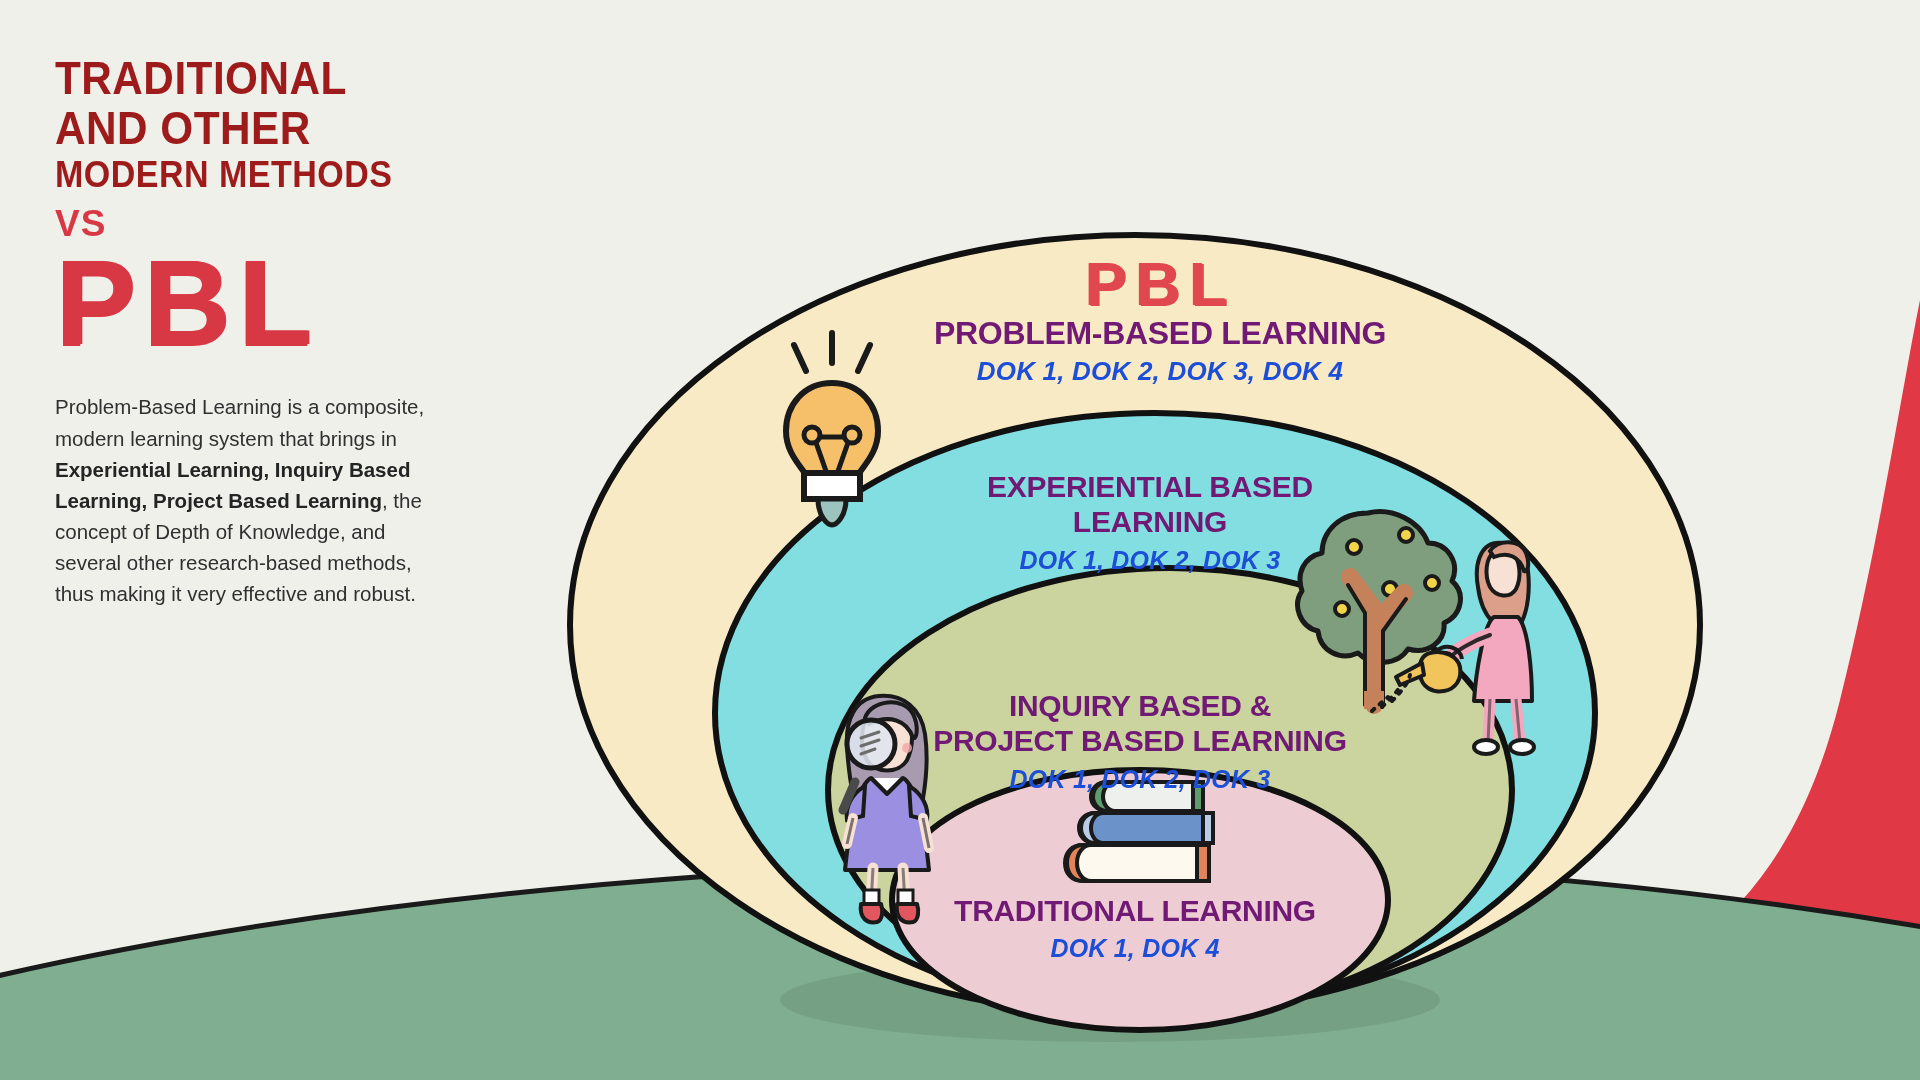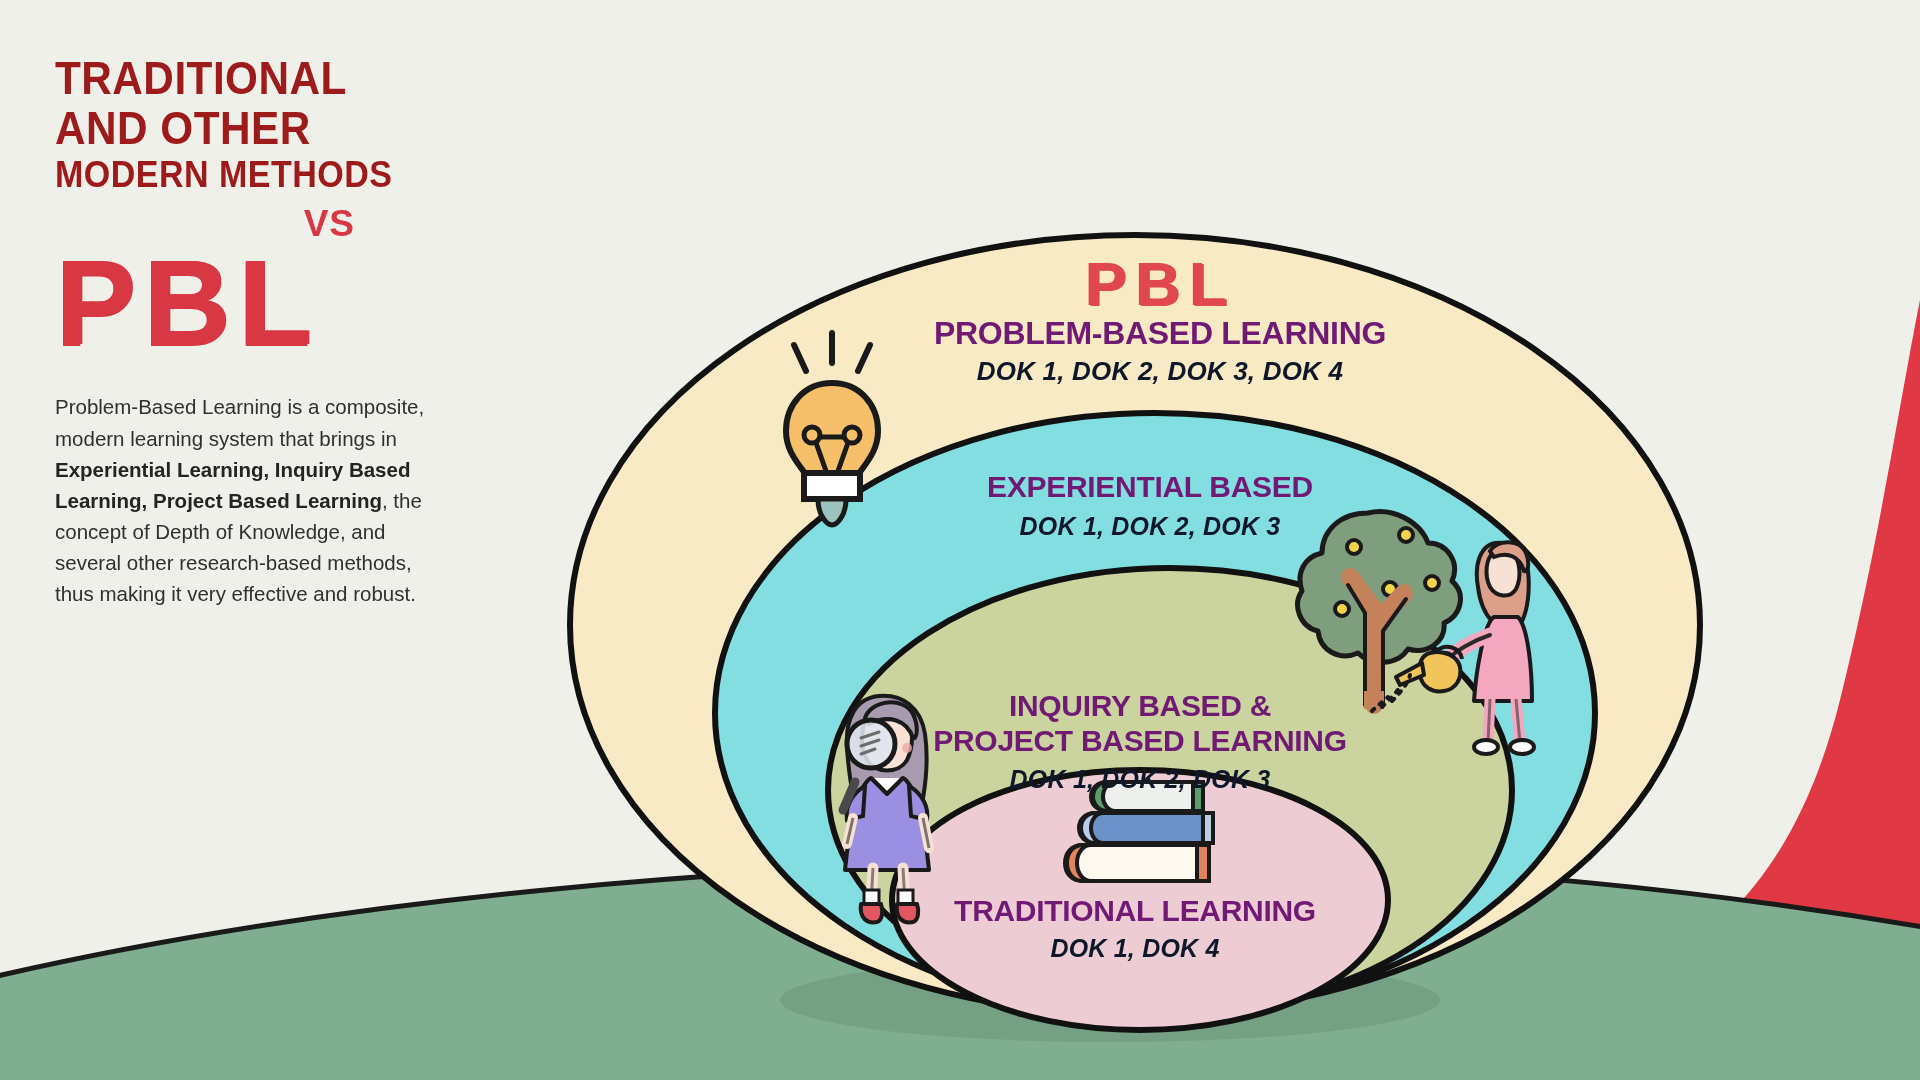--- a/index.html
+++ b/index.html
@@ -25,21 +25,21 @@
     margin:0;
     font-stretch:condensed;
     transform:scaleX(0.92);
     transform-origin:left center;
   }
   .t1{ font-size:46px; }
   .t2{ font-size:46px; margin-top:4px;}
   .t3{ font-size:37px; margin-top:5px;}
   .t-vs{
     font-size:37px;font-weight:bold;color:#d83844;
-    text-align:right;margin:10px 0 0 0;width:300px;
+    text-align:left;margin:10px 0 0 0;width:300px;
     letter-spacing:1px;
   }
   .t-pbl{
     font-size:120px;font-weight:bold;color:#d83844;
     line-height:0.92;margin:2px 0 0 0;letter-spacing:8px;
     text-shadow:
       2px 0 0 #d83844,
       0 2px 0 #d83844;
   }
 
@@ -70,21 +70,21 @@
   .lbl .name{
     display:block;
     font-weight:bold;
     color:#701a75;
     letter-spacing:-0.3px;
   }
   .lbl .dok{
     display:block;
     font-weight:bold;
     font-style:italic;
-    color:#0f172a;
+    color:#1d4ed8;
     letter-spacing:0.2px;
   }
 
   
   #lbl-pbl{ left:860px; top:255px; width:600px; }
   #lbl-pbl .pbl-word{
     display:block;
     font-size:62px;font-weight:bold;color:#e0474f;
     letter-spacing:9px;line-height:0.95;
     text-shadow: 2px 1px 0 #e0474f;
@@ -273,20 +273,21 @@
   </div>
 
   <div class="lbl" id="lbl-pbl">
     <span class="pbl-word">PBL</span>
     <span class="name">PROBLEM-BASED LEARNING</span>
     <span class="dok">DOK 1, DOK 2, DOK 3, DOK 4</span>
   </div>
 
   <div class="lbl" id="lbl-exp">
     <span class="name">EXPERIENTIAL BASED</span>
+    <span class="name">LEARNING</span>
     <span class="dok">DOK 1, DOK 2, DOK 3</span>
   </div>
 
   <div class="lbl" id="lbl-inq">
     <span class="name">INQUIRY BASED &amp;</span>
     <span class="name">PROJECT BASED LEARNING</span>
     <span class="dok">DOK 1, DOK 2, DOK 3</span>
   </div>
 
   <div class="lbl" id="lbl-trad">

